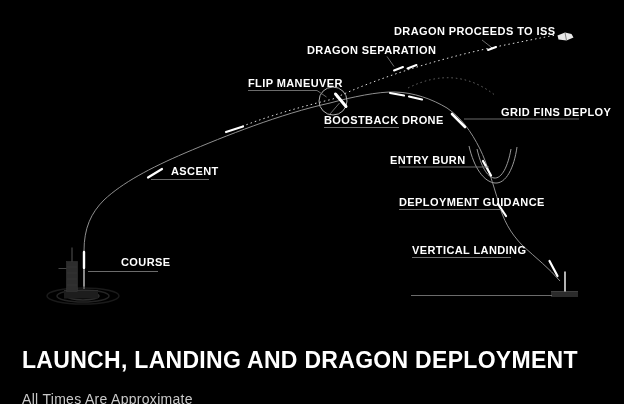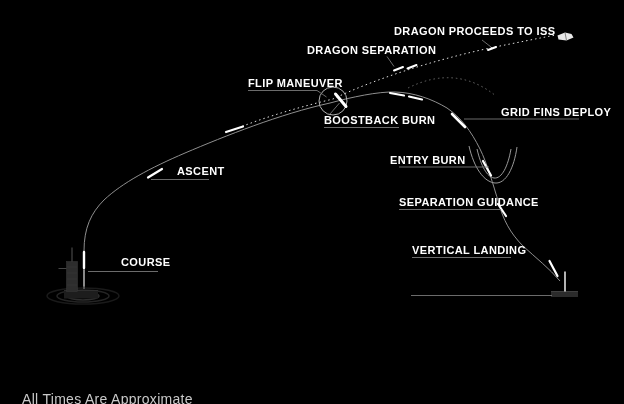--- a/index.html
+++ b/index.html
@@ -130,24 +130,25 @@
       <line x1="399" y1="167" x2="489" y2="167"></line>
       <line x1="399" y1="209.5" x2="501" y2="209.5"></line>
       <line x1="412" y1="257.5" x2="511" y2="257.5"></line>
       <line x1="411" y1="295.5" x2="552" y2="295.5"></line>
       <line x1="151" y1="179.5" x2="209" y2="179.5"></line>
       <line x1="88" y1="271.5" x2="158" y2="271.5"></line>
     </g>
   </svg>
 
   <div class="lbl" style="left:121px;top:257px">COURSE</div>
-  <div class="lbl" style="left:177px;top:166px">ASCENT</div>
+  <div class="lbl" style="left:171px;top:166px">ASCENT</div>
   <div class="lbl" style="left:248px;top:78px">FLIP MANEUVER</div>
-  <div class="lbl" style="left:324px;top:115px">BOOSTBACK BURN</div>
+  <div class="lbl" style="left:324px;top:115px">BOOSTBACK DRONE</div>
   <div class="lbl" style="left:307px;top:45px">DRAGON SEPARATION</div>
   <div class="lbl" style="left:394px;top:26px">DRAGON PROCEEDS TO ISS</div>
   <div class="lbl" style="left:501px;top:107px">GRID FINS DEPLOY</div>
   <div class="lbl" style="left:390px;top:155px">ENTRY BURN</div>
-  <div class="lbl" style="left:399px;top:197px">SEPARATION GUIDANCE</div>
+  <div class="lbl" style="left:399px;top:197px">DEPLOYMENT GUIDANCE</div>
   <div class="lbl" style="left:412px;top:245px">VERTICAL LANDING</div>
 
+  <div class="title">LAUNCH, LANDING AND DRAGON DEPLOYMENT</div>
   <div class="footnote">All Times Are Approximate</div>
 </div>
 
 </body></html>

